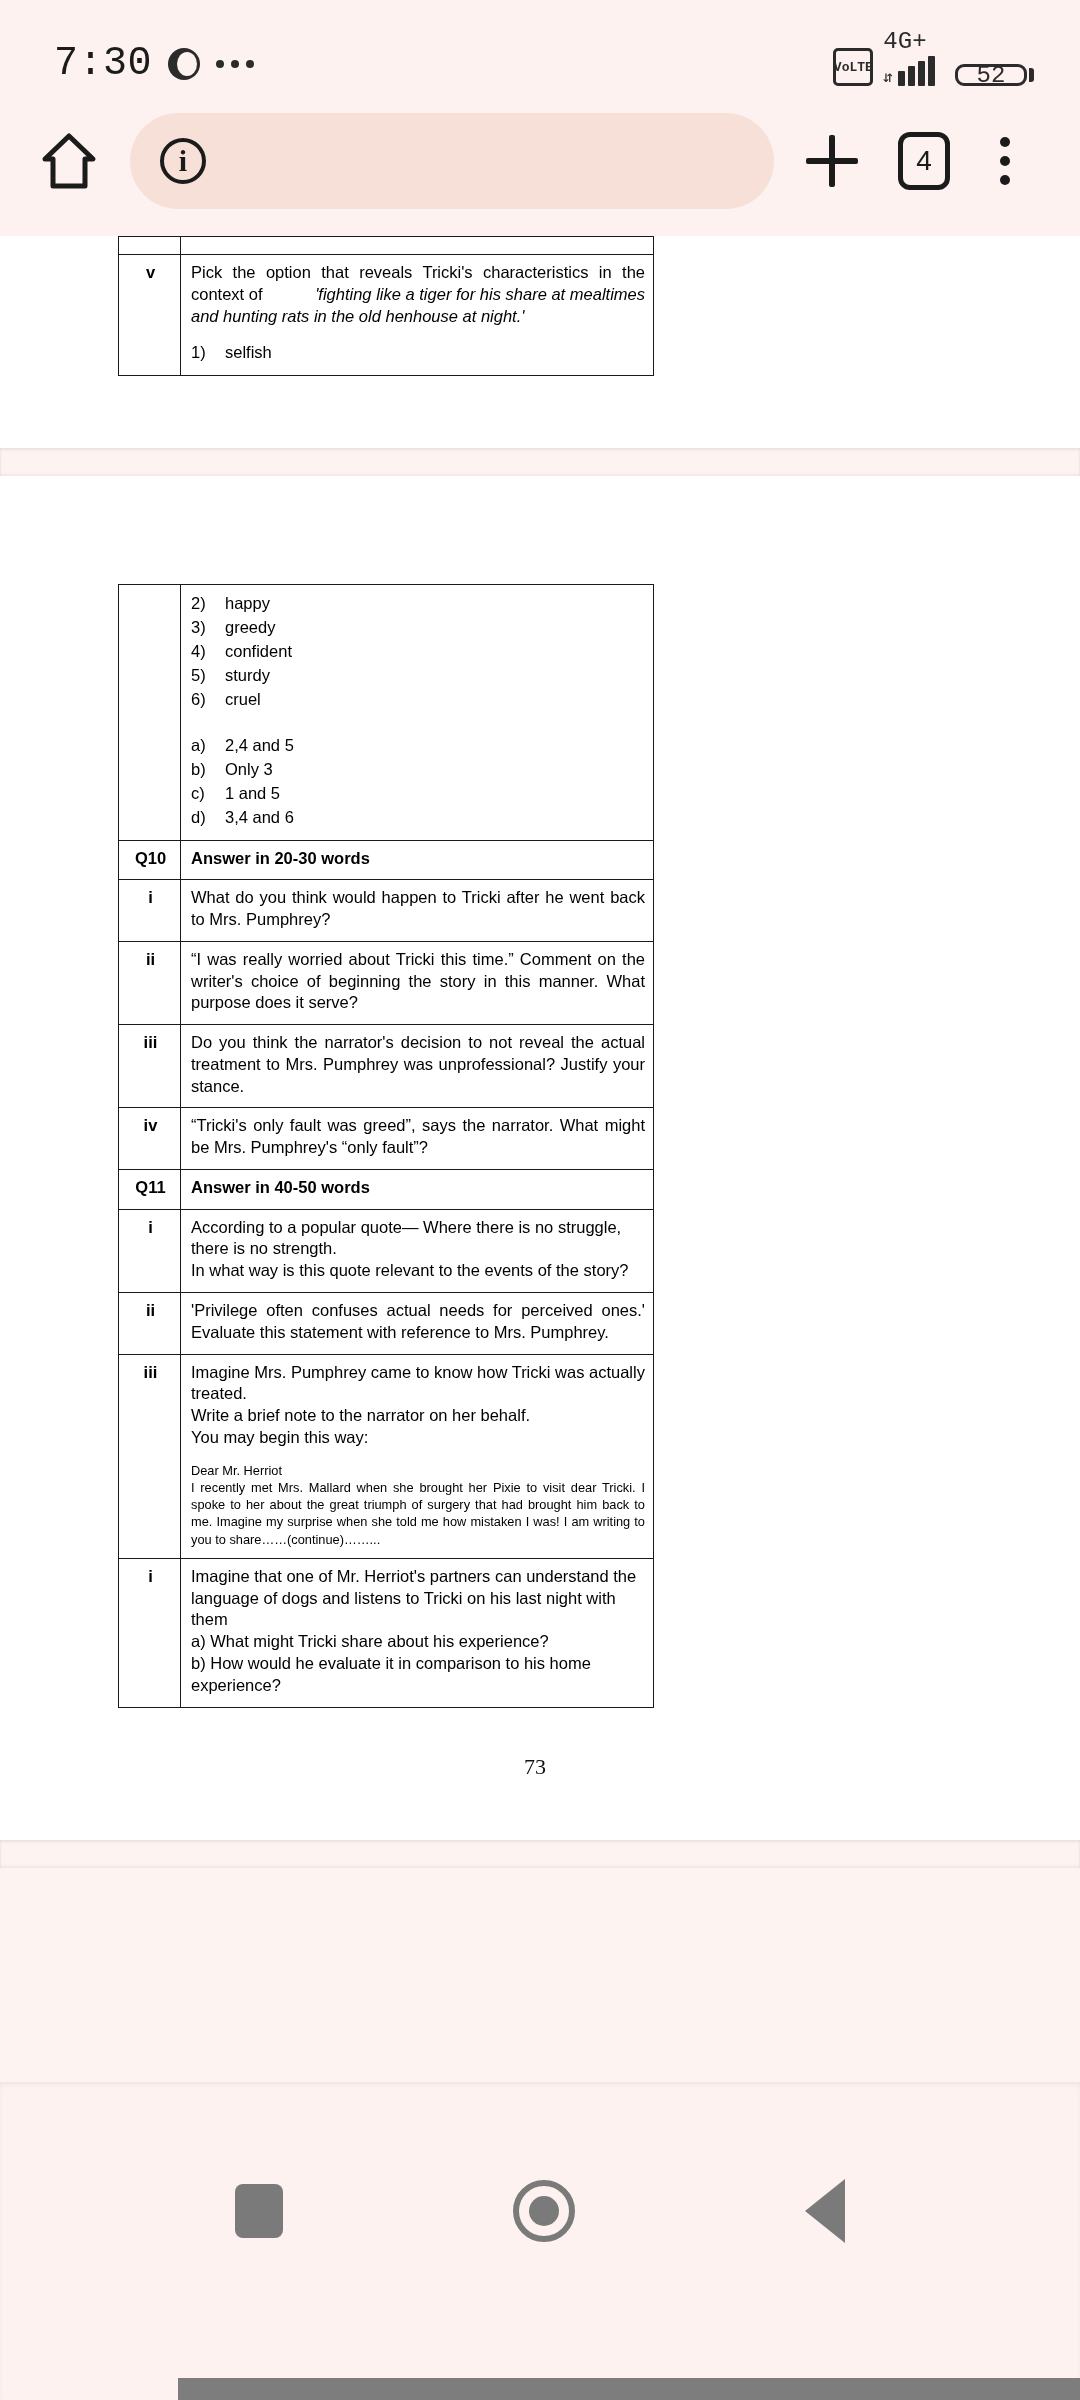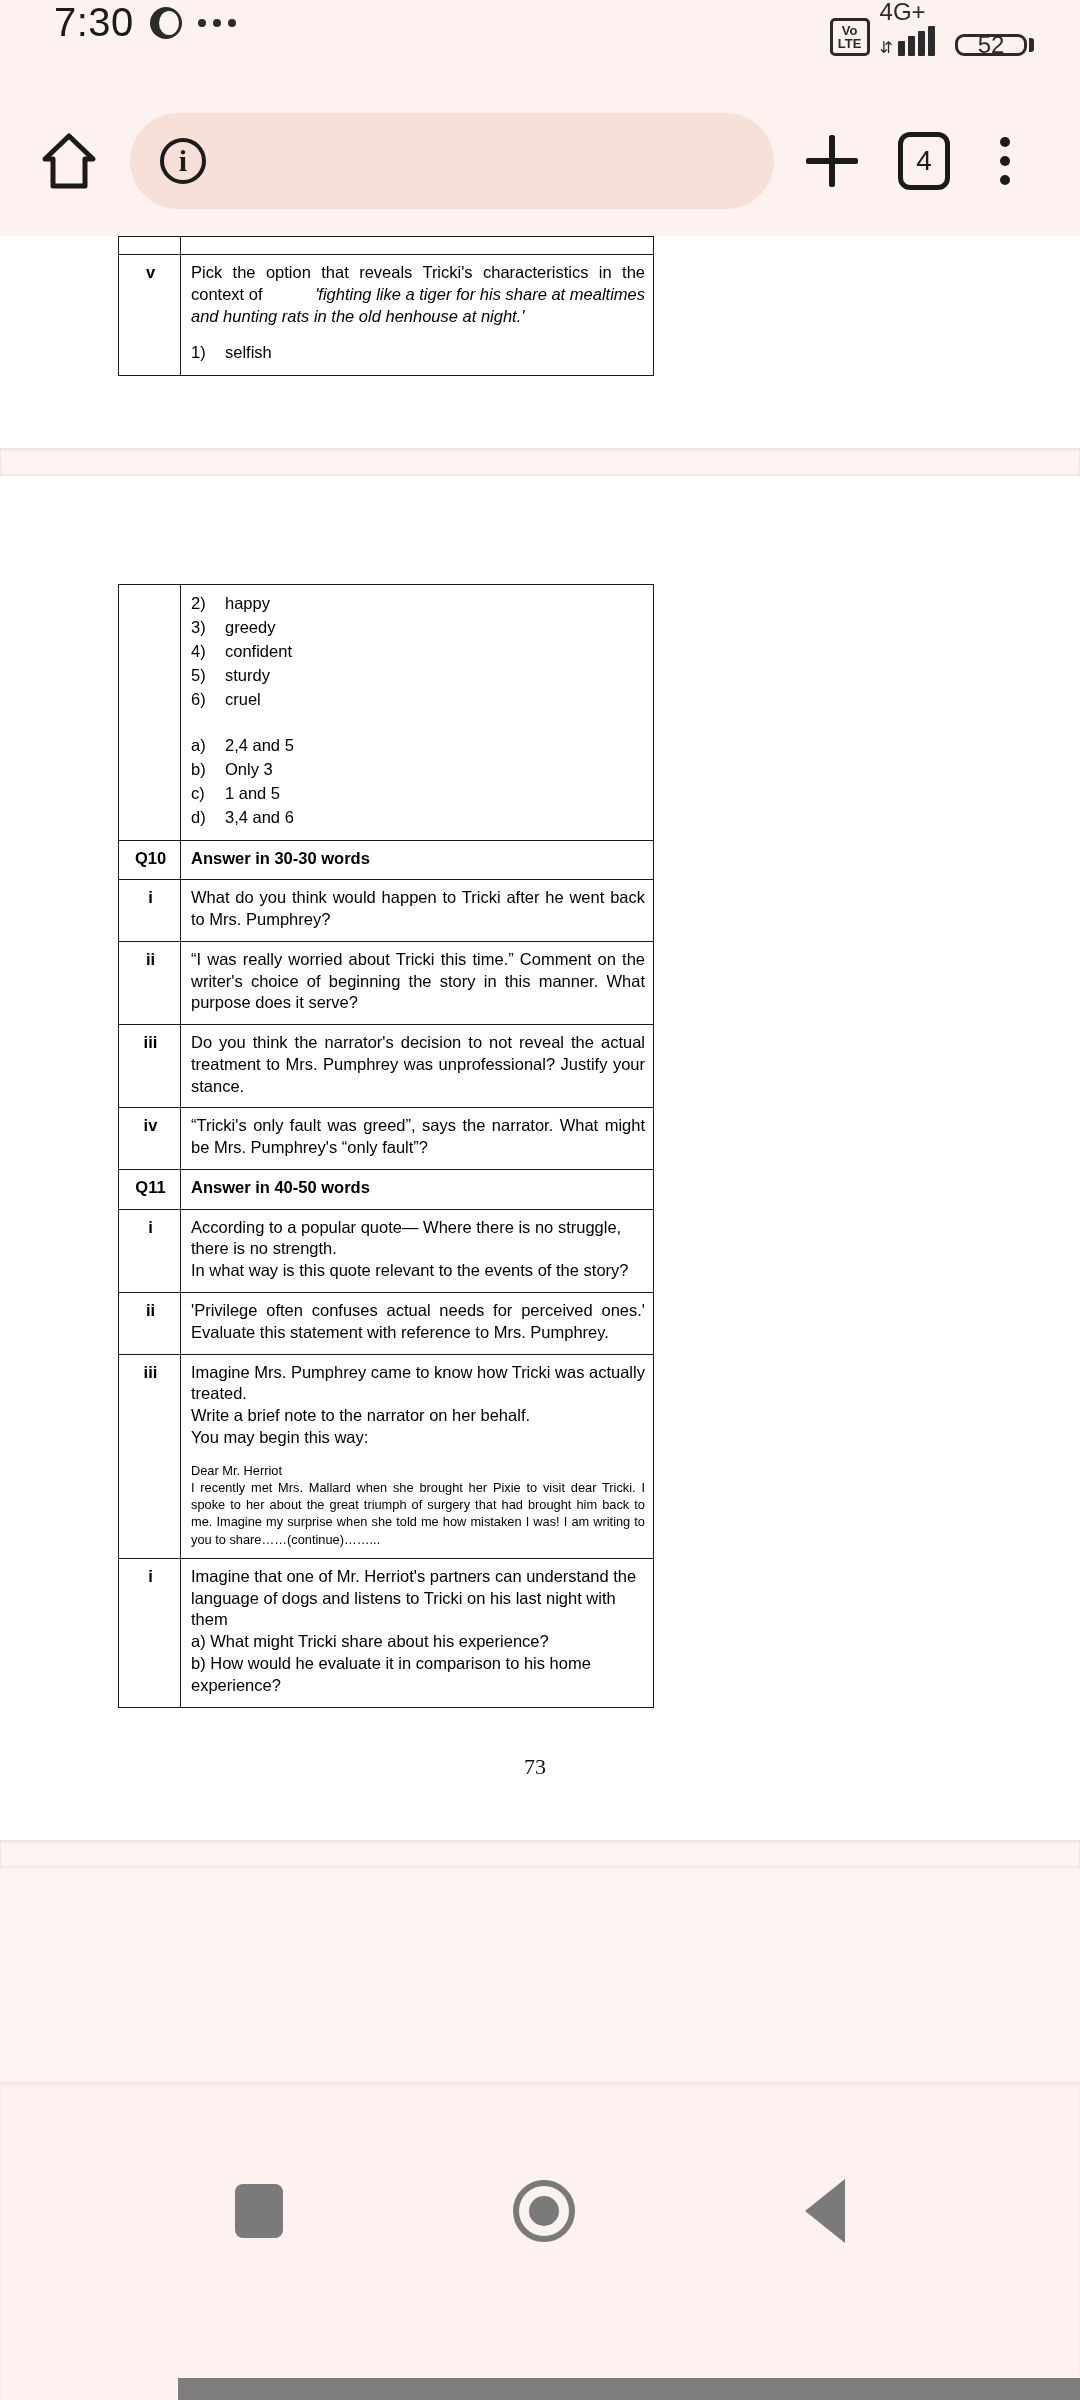--- a/index.html
+++ b/index.html
@@ -6,35 +6,36 @@
   html, body { width:1080px; height:2400px; }
   body {
     font-family:"Liberation Sans", sans-serif;
     background:#ffffff;
     overflow:hidden;
   }
 
   
   .status-bar{
     height:86px; background:#fdf2ef;
-    display:flex; align-items:flex-start;
-    padding:0 46px 0 54px;
+    display:flex; align-items:flex-end;
+    padding:16px 46px 0 54px;
+    font-family:Liberation Mono, monospace;
   }
   .status-left{ display:flex; align-items:center; gap:16px; }
   .status-time{ font-size:40px; color:#1b1b1b; letter-spacing:.5px; }
   .status-right{ margin-left:auto; display:flex; align-items:flex-end; gap:10px; }
 
   .icn-moon{ width:32px;height:32px;border-radius:50%;background:#2b2b2b;position:relative;display:inline-block; }
   .icn-moon::after{ content:"";position:absolute;top:4px;left:9px;width:20px;height:24px;border-radius:50%;background:#fdf2ef; }
   .icn-dots{ display:flex;gap:7px;align-items:center; }
   .icn-dots i{ width:8px;height:8px;border-radius:50%;background:#2b2b2b;display:block; }
 
   .volte{
     border:3px solid #2b2b2b;border-radius:5px;
-    width:40px;height:38px;display:flex;flex-direction:column;
+    width:40px;height:38px;display:flex;flex-direction:row;
     align-items:center;justify-content:center;line-height:1;
     font-size:13px;font-weight:bold;color:#2b2b2b;
   }
   .net-wrap{ display:flex;flex-direction:column;align-items:flex-start;justify-content:flex-end; }
   .net-label{ font-size:24px;color:#2b2b2b;line-height:1;margin-bottom:2px; }
   .bars{ display:flex;align-items:flex-end;gap:3px;height:30px; }
   .bars b{ width:7px;background:#2b2b2b;display:block;border-radius:1px; }
   .bars b:nth-child(1){height:10px}
   .bars b:nth-child(2){height:15px}
   .bars b:nth-child(3){height:20px}
@@ -286,21 +287,21 @@
             <div class="opt-row">
                   <span class="opt-k">d)</span>
                   <span>3,4 and 6</span>
                 </div>
           </div>
         </td>
       </tr>
 
       <tr>
         <td class="num-col empty-pad">Q10</td>
-        <td class="body-col nojust bold empty-pad">Answer in 30-30 words</td>
+        <td class="body-col nojust bold empty-pad">Answer in 20-30 words</td>
       </tr>
       <tr>
         <td class="num-col empty-pad">i</td>
         <td class="body-col empty-pad">What do you think would happen to Tricki after he went back to Mrs. Pumphrey?</td>
       </tr>
       <tr>
         <td class="num-col empty-pad">ii</td>
         <td class="body-col empty-pad">“I was really worried about Tricki this time.” Comment on the writer's choice of beginning the story in this manner. What purpose does it serve?</td>
       </tr>
       <tr>

